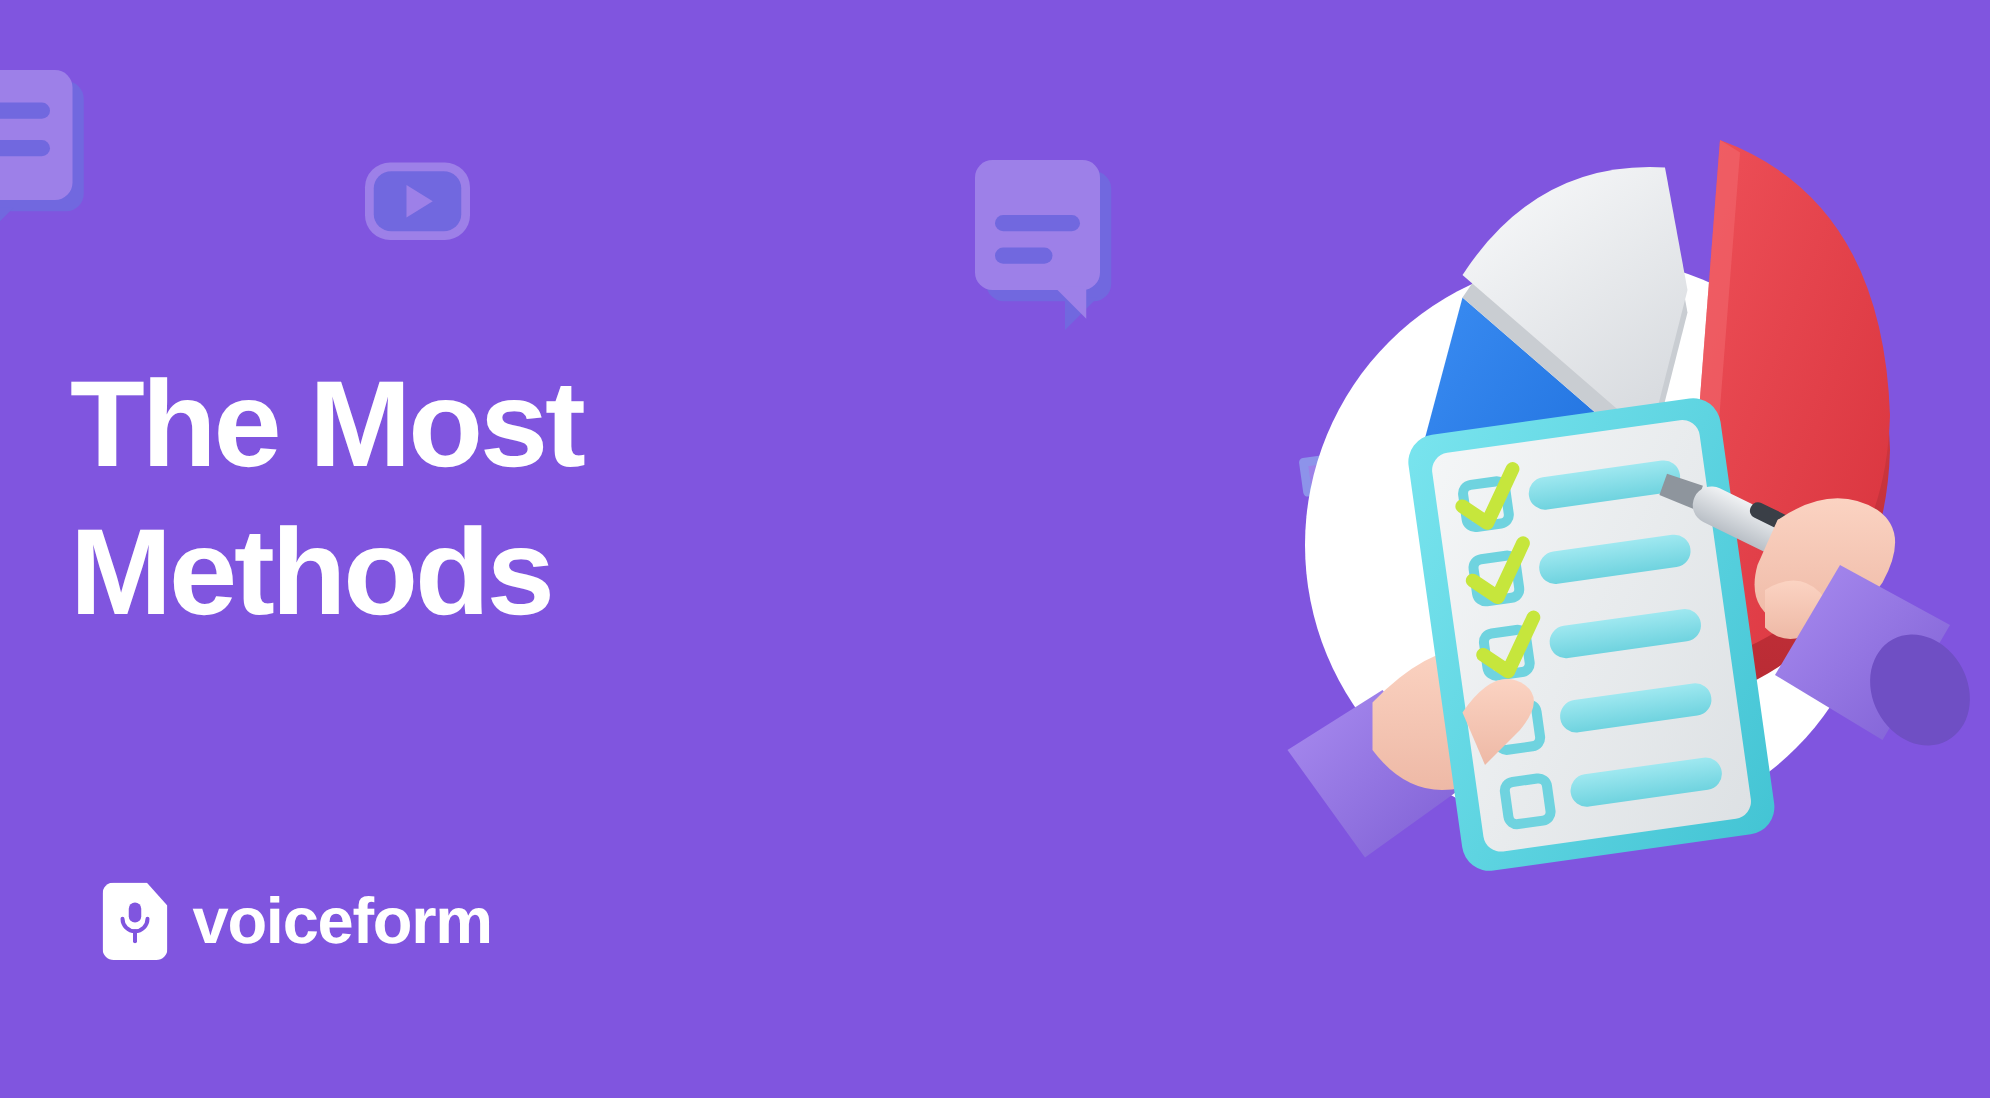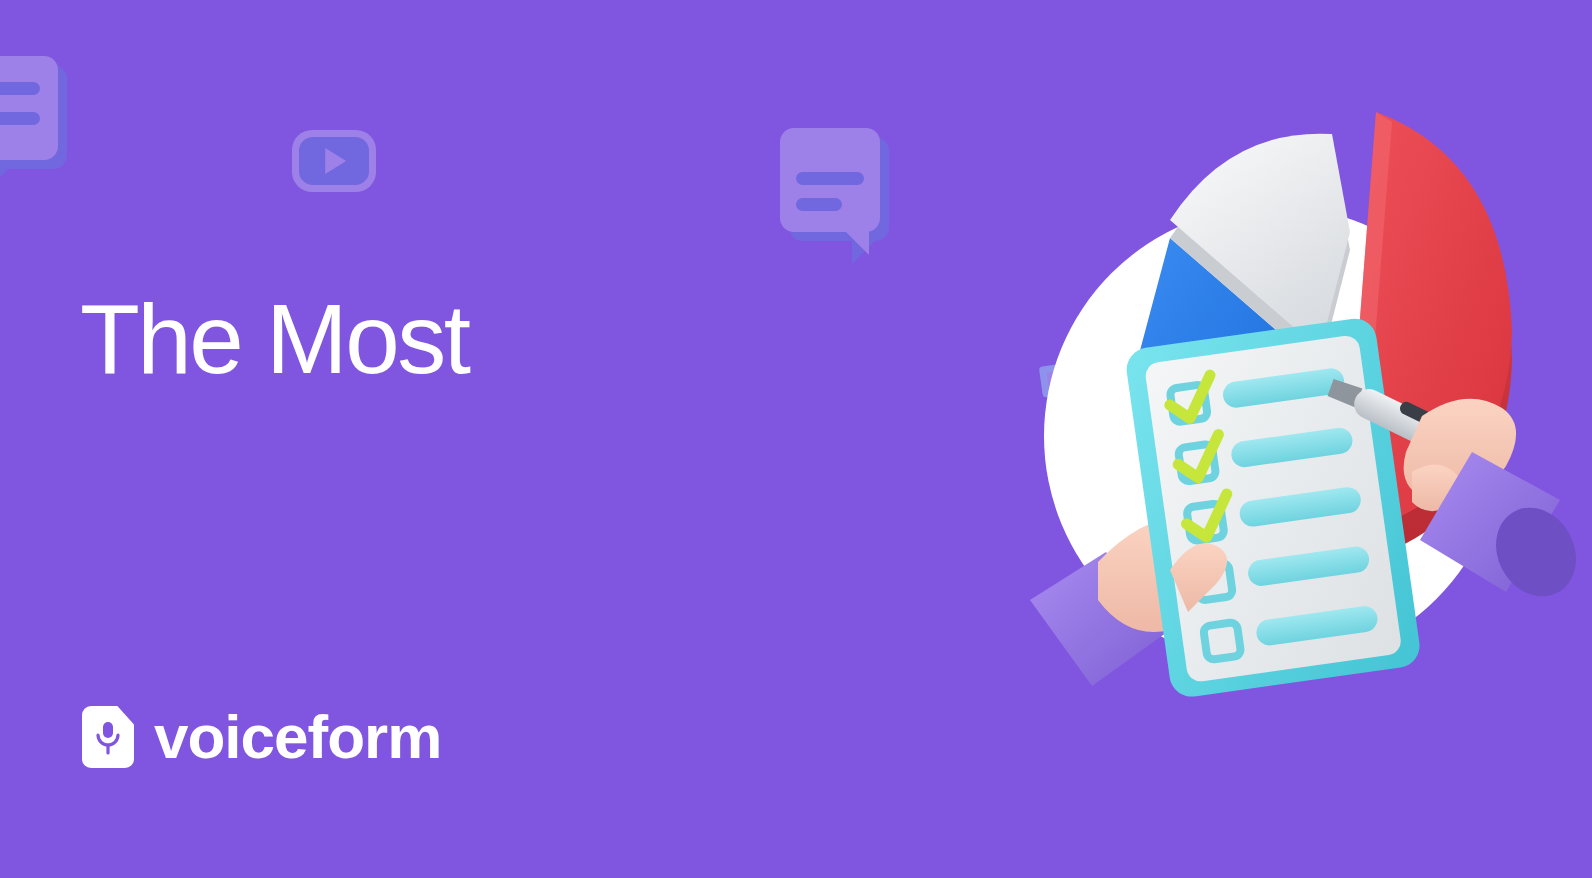--- a/index.html
+++ b/index.html
@@ -47,40 +47,40 @@
     width:0;height:0;border-left-style:solid;border-left-color:#9D80E8;
     border-top:solid transparent;border-bottom:solid transparent;
   }
 
   
   .spk{position:relative;}
   .spk svg{display:block;}
 
   
   #headline{
-    position:absolute;left:80px;top:214px;width:1000px;
+    position:absolute;left:56px;top:214px;width:1000px;
     color:#ffffff;
-    font-weight:normal;
+    font-weight:bold;
     font-size:98px;
     line-height:118px;
     letter-spacing:-2.5px;
   }
   #headline .ln{display:block;white-space:nowrap;}
 
   
   #logo{position:absolute;left:82px;top:706px;display:flex;align-items:center;gap:20px;}
   #logo .mark{position:relative;width:52px;height:62px;}
   #logo .mark .page{
     position:absolute;inset:0;background:#ffffff;
     border-radius:9px;
     clip-path:polygon(0 0, 68% 0, 100% 30%, 100% 100%, 0 100%);
   }
   #logo .mark svg{position:absolute;left:12px;top:15px;}
   #logo .word{
-    color:#ffffff;font-size:62px;font-weight:bold;letter-spacing:-1px;
+    color:#ffffff;font-size:52px;font-weight:bold;letter-spacing:-1px;
     line-height:62px;
   }
 
   
   #illus{position:absolute;left:1020px;top:100px;width:560px;height:600px;}
   #illus .white-circle{
     position:absolute;left:24px;top:106px;width:460px;height:460px;
     background:#ffffff;border-radius:50%;
   }
   #illus svg{position:absolute;left:0;top:0;overflow:visible;}
@@ -126,20 +126,21 @@
   </div>
 
   <div class="deco yt" style="left:1352px;top:-26px;width:84px;height:62px;">
     <div class="outer"></div>
     <div class="inner"></div>
     <div class="tri" style="border-left-width:21px;border-top-width:13px;border-bottom-width:13px;"></div>
   </div>
 
   <h1 id="headline">
     <span class="ln">The Most</span>
+    <span class="ln">Methods</span>
   </h1>
 
   <div id="logo">
     <span class="mark">
       <span class="page"></span>
       <svg width="28" height="34" viewBox="0 0 28 34">
         <rect x="9" y="1" width="10" height="16" rx="5" fill="#8055DF"></rect>
         <path d="M4 14 a10 10 0 0 0 20 0" fill="none" stroke="#8055DF" stroke-width="3.2" stroke-linecap="round"></path>
         <line x1="14" y1="24" x2="14" y2="32" stroke="#8055DF" stroke-width="3.2" stroke-linecap="round"></line>
       </svg>

